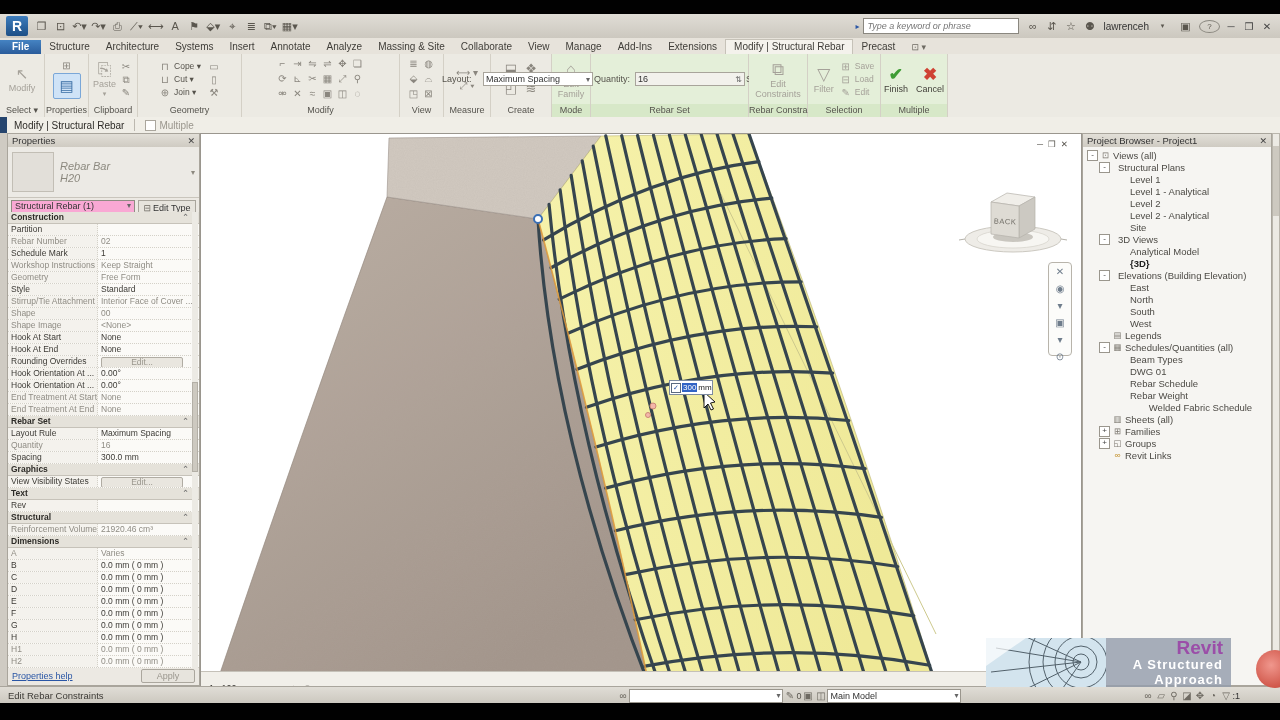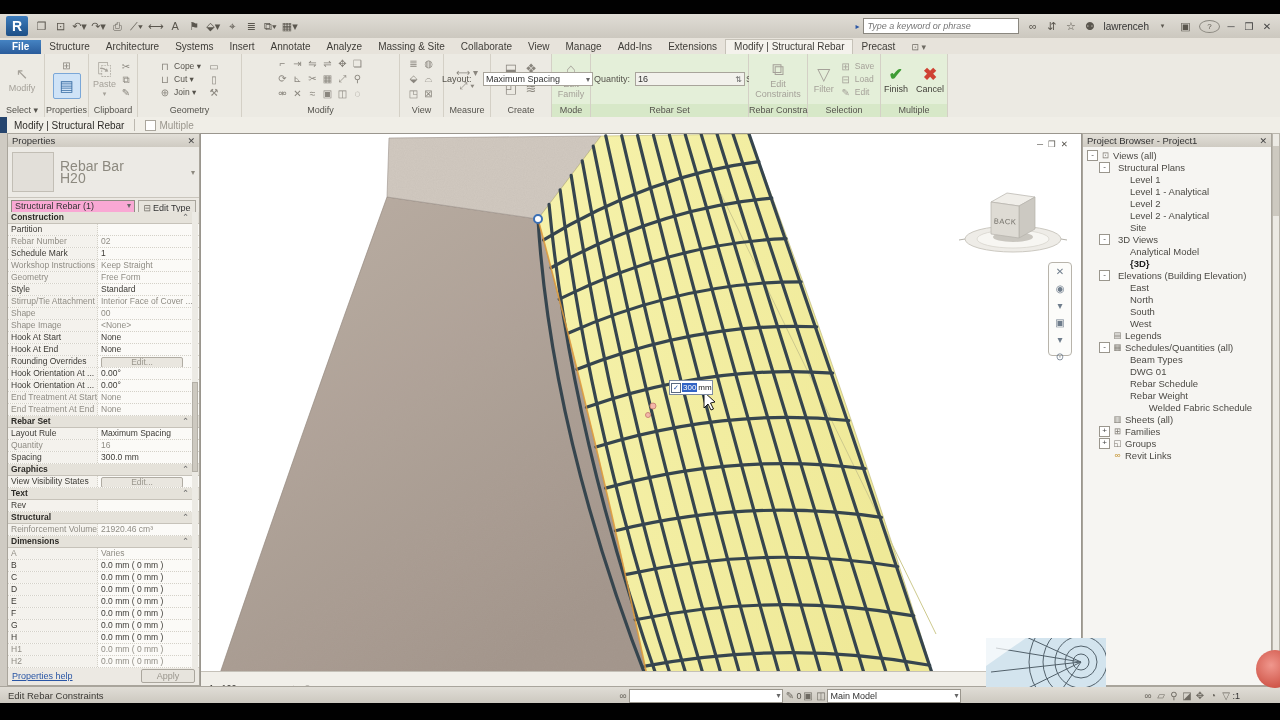--- a/index.html
+++ b/index.html
@@ -48,21 +48,21 @@
               display:flex;align-items:center;font-size:10px;}
   
   #workspace{top:133px;left:0;width:1280px;height:553px;background:#cfcbc3;}
   
   #props{left:7px;top:0;width:193px;height:553px;background:#ece9e3;border:1px solid #a9a59c;box-sizing:border-box;font-size:9px;}
   .palhead{height:13px;background:linear-gradient(#e2dfd8,#cfcbc2);display:flex;align-items:center;
            padding:0 4px;font-size:9.5px;color:#333;}
   .palhead .x{margin-left:auto;color:#444;font-size:9px;}
   #typepreview{height:46px;background:#eceae5;border-bottom:1px solid #c9c5bc;display:flex;align-items:center;padding:2px 4px;gap:6px;}
   #typebox{width:40px;height:38px;background:#e2dfd9;border:1px solid #c2beb5;}
-  #typetext{color:#8c897f;font-size:14px;line-height:12px;}
+  #typetext{color:#8c897f;font-size:11px;line-height:12px;font-style:italic;}
   #selectorrow{height:17px;display:flex;align-items:center;gap:3px;padding:1px 3px;}
   #typeselector{flex:1;height:13px;border:1px solid #8f8b82;background:#f9a8d4;display:flex;align-items:flex-start;
                 justify-content:space-between;padding:0 3px;font-size:9px;}
   #edittypebtn{width:56px;height:13px;border:1px solid #a9a59c;background:#e7e4dd;display:flex;align-items:center;
                justify-content:center;gap:2px;font-size:9px;color:#333;}
   #propgrid{position:absolute;top:78px;left:0;width:191px;height:458px;overflow:hidden;background:#fbfaf7;}
   .prow{display:flex;height:11px;border-bottom:1px dotted #d4d1c8;font-size:8.5px;color:#3c3a35;line-height:11px;}
   .prow .pl{width:86px;padding-left:3px;border-right:1px dotted #d4d1c8;white-space:nowrap;overflow:hidden;background:#f4f2ed;}
   .prow .pv{flex:1;padding-left:3px;white-space:nowrap;overflow:hidden;}
   .prow.dim .pl,.prow.dim .pv{color:#8f8c84;}
@@ -684,20 +684,25 @@
               <circle cx="95" cy="24" r="38"></circle>
               <circle cx="95" cy="24" r="52"></circle>
             <line x1="95" y1="24" x2="25" y2="-8"></line>
               <line x1="95" y1="24" x2="10" y2="10"></line>
               <line x1="95" y1="24" x2="5" y2="34"></line>
               <line x1="95" y1="24" x2="30" y2="56"></line>
               <line x1="95" y1="24" x2="70" y2="60"></line>
           </g>
           <polygon points="0,0 40,0 0,28" fill="#ffffff" opacity="0.7"></polygon>
         </svg>
+        <div id="wmtext">
+          <span class="l1">Revit</span>
+          <span class="l2">A Structured</span>
+          <span class="l3">Approach</span>
+        </div>
       </div>
 
       <div id="vcb">
         <span class="scale">1 : 100</span>
         <span>
           
         <span class="vcicon">▤</span><span class="vcicon">◧</span><span class="vcicon">☀</span><span class="vcicon">❂</span><span class="vcicon">▣</span><span class="vcicon">⊞</span><span class="vcicon">◌</span><span class="vcicon">◎</span><span class="vcicon">▥</span><span class="vcicon">⌁</span><span class="vcicon">⊓</span><span class="vcicon">‹</span></span>
       </div>
     </div>
 

